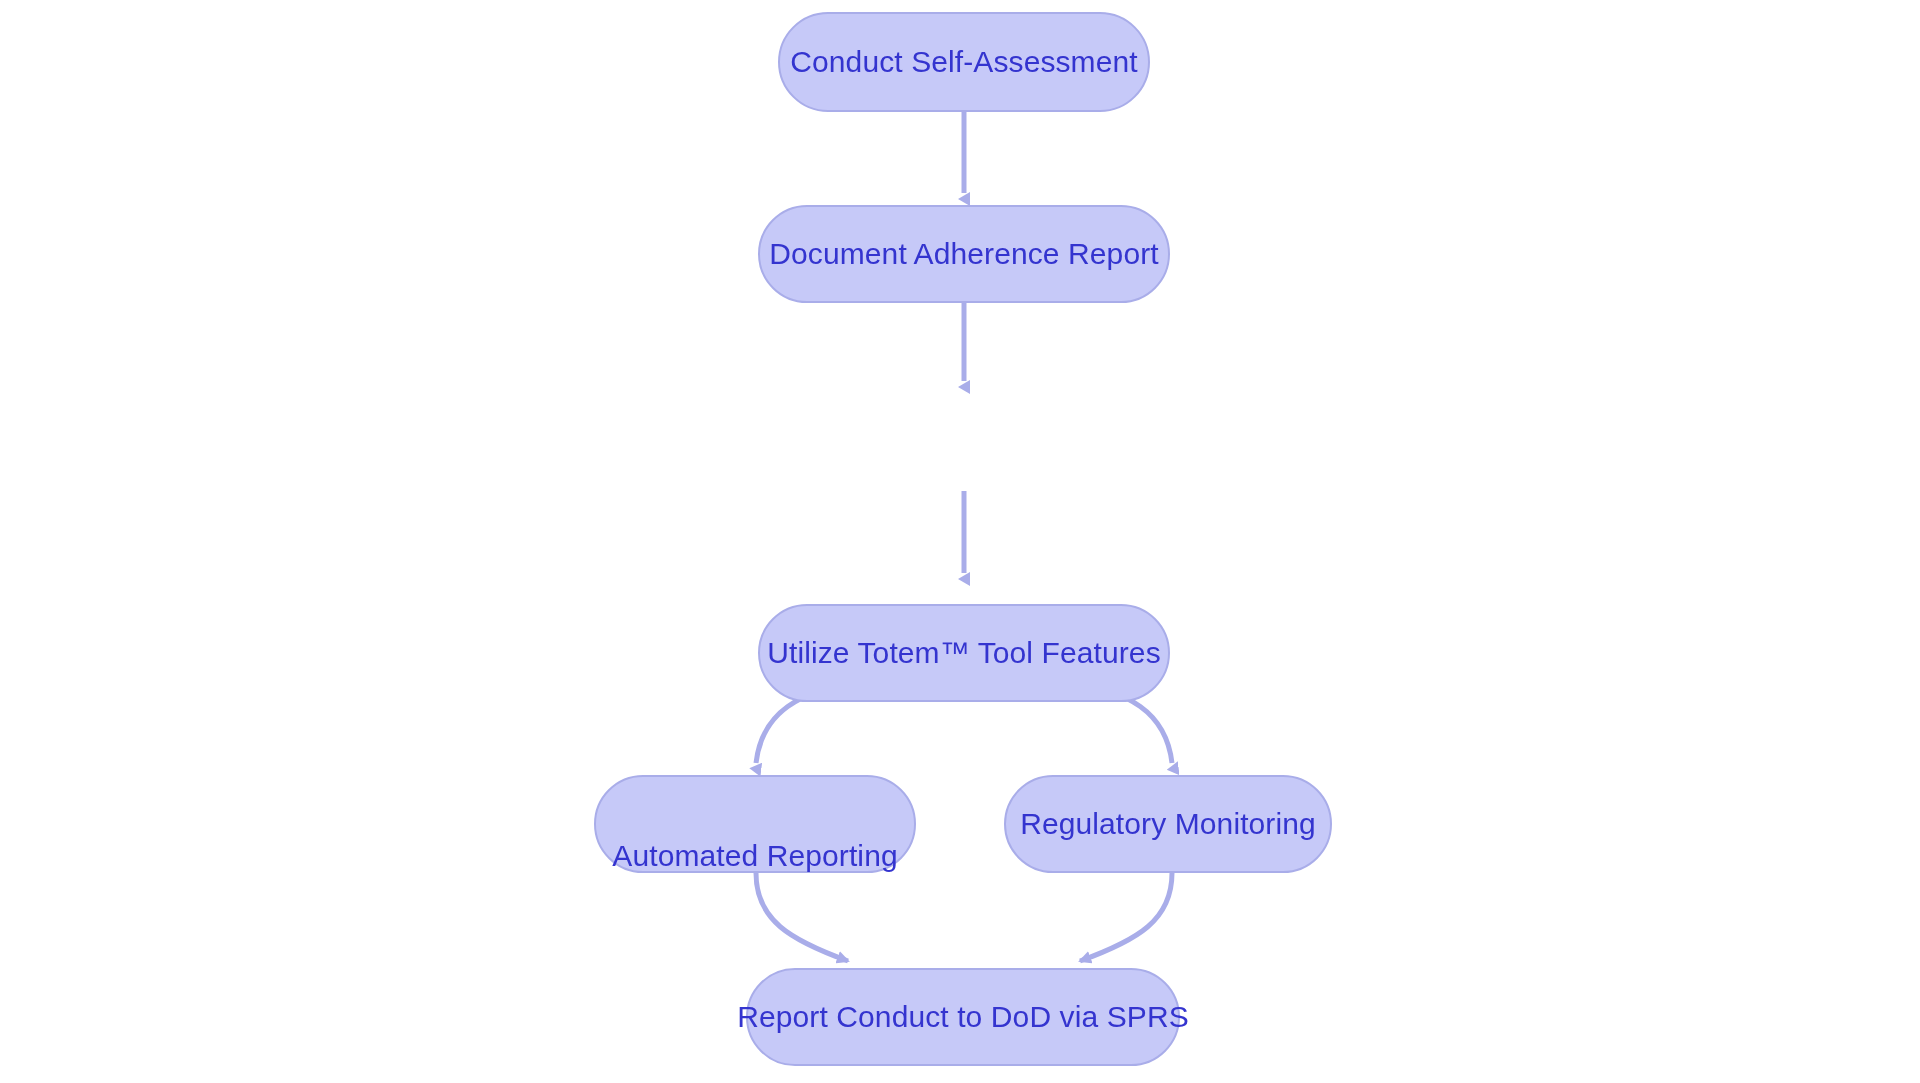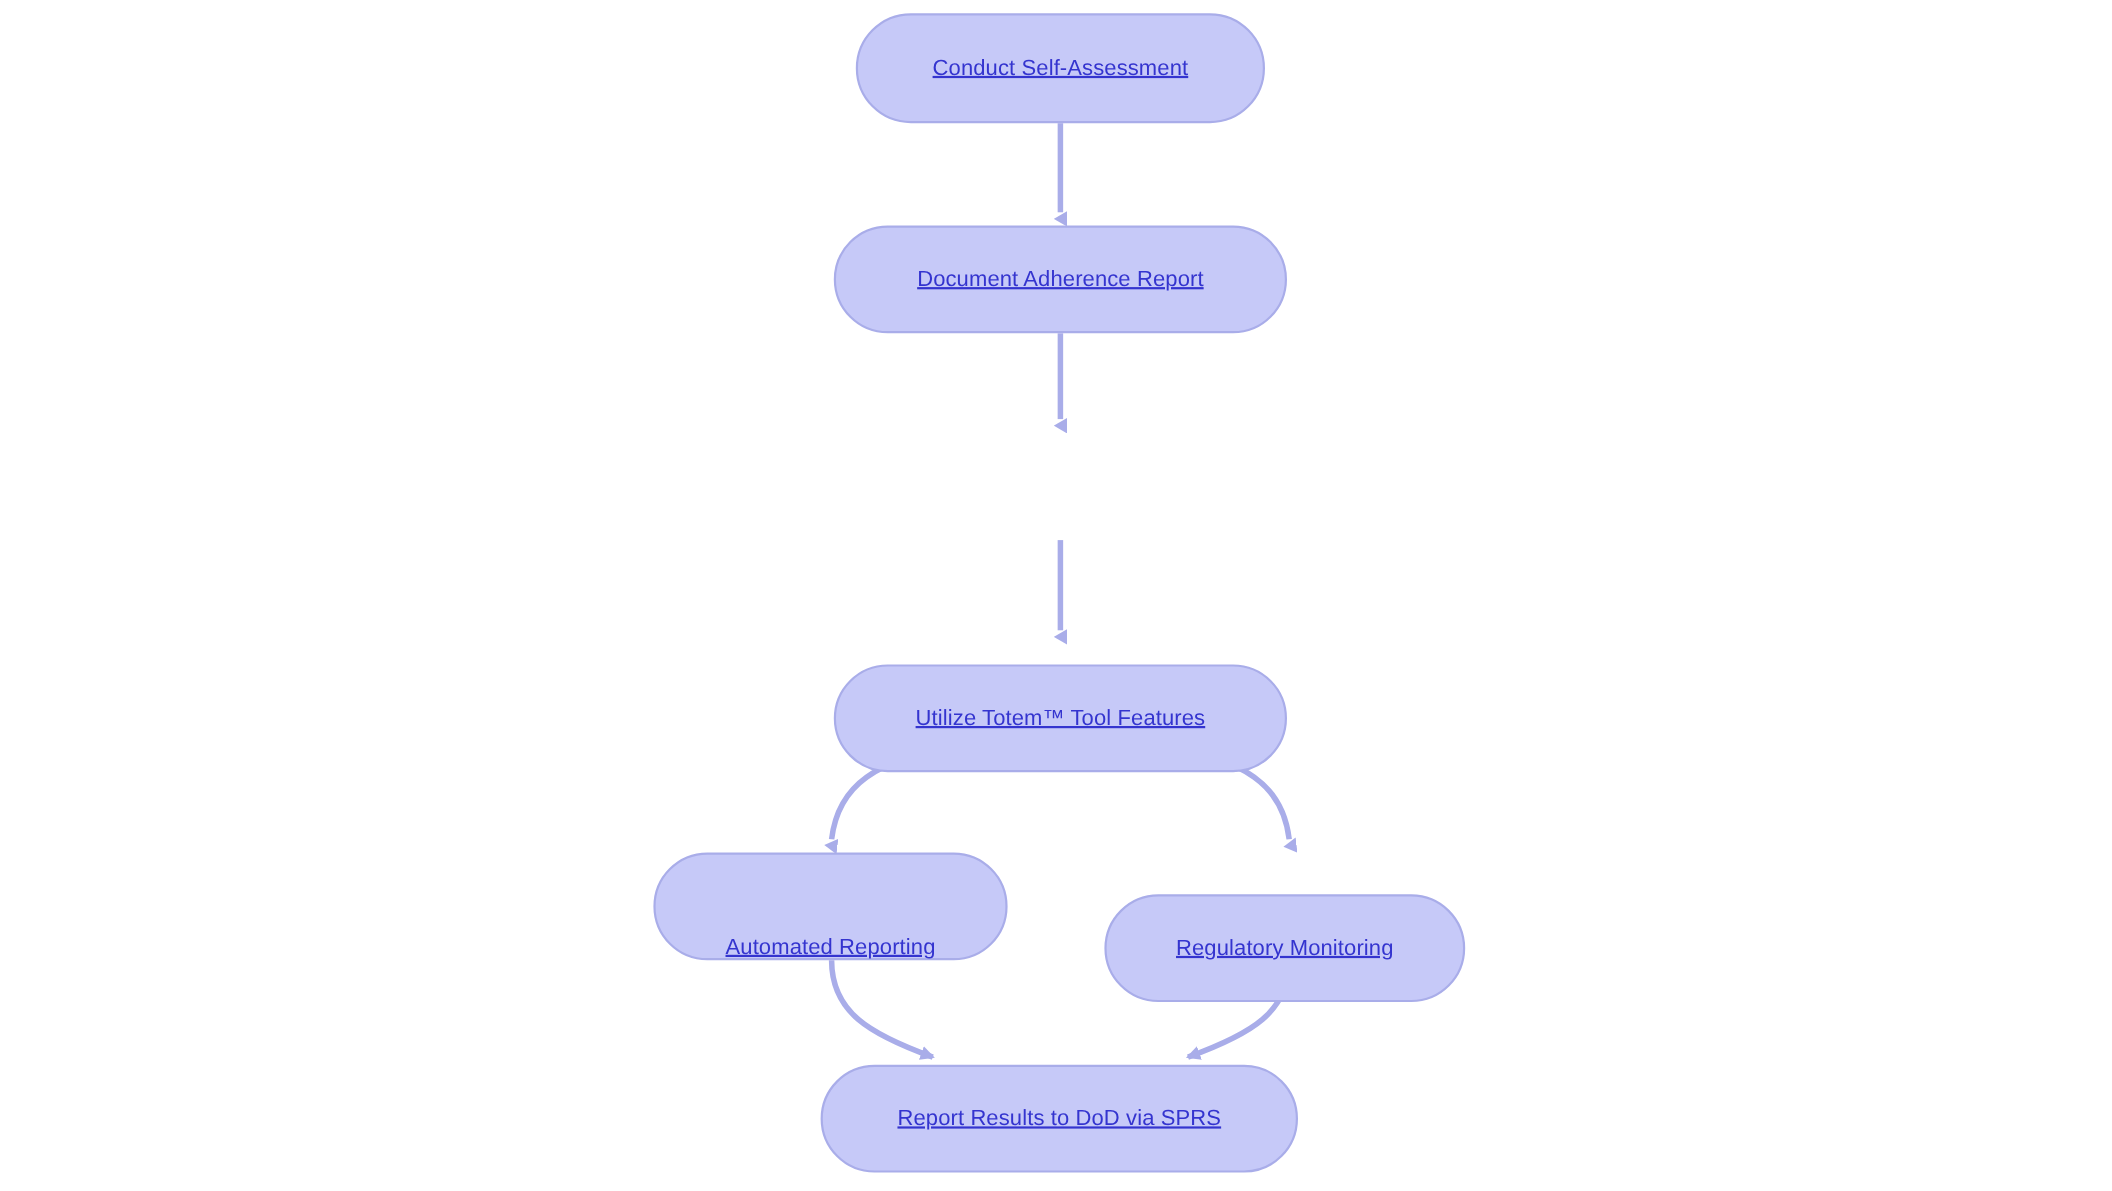--- a/index.html
+++ b/index.html
@@ -30,25 +30,24 @@
   .node {
     position: absolute;
     box-sizing: border-box;
     display: flex;
     align-items: center;
     justify-content: center;
     background: #c6c9f8;
     border: 2px solid #a9ade9;
     border-radius: 999px;
     color: #3434cf;
-    font-size: 20px;
+    font-size: 30px;
     font-weight: 400;
     letter-spacing: 0.1px;
     white-space: nowrap;
-    text-decoration: underline;
   }
   .node-label {
     display: block;
     line-height: 1;
   }
 </style>
 </head>
 <body>
 
 <div id="flow-canvas">
@@ -88,21 +87,21 @@
 
 
   <div class="node" style="left:758px; top:604px; width:412px; height:98px;">
     <span class="node-label">Utilize Totem™ Tool Features</span>
   </div>
 
   <div class="node" style="left:594px; top:775px; width:322px; height:98px;align-items:flex-end;">
     <span class="node-label">Automated Reporting</span>
   </div>
 
-  <div class="node" style="left:1004px; top:813px; width:328px; height:98px;">
+  <div class="node" style="left:1004px; top:775px; width:328px; height:98px;">
     <span class="node-label">Regulatory Monitoring</span>
   </div>
 
   <div class="node" style="left:746px; top:968px; width:434px; height:98px;">
-    <span class="node-label">Report Results to DoD via SPRS</span>
+    <span class="node-label">Report Conduct to DoD via SPRS</span>
   </div>
 
 </div>
 
 </body></html>

